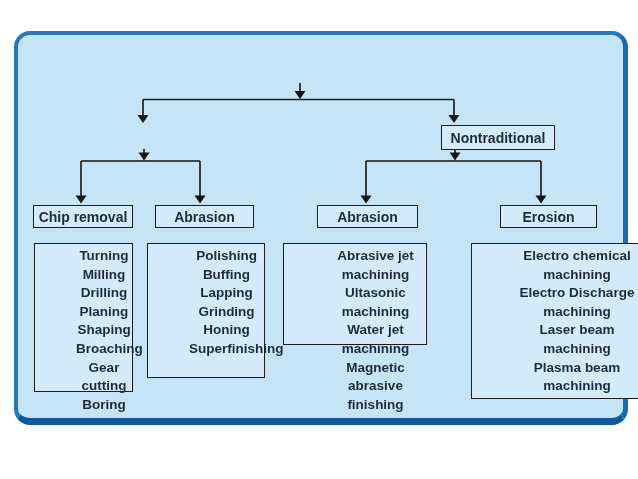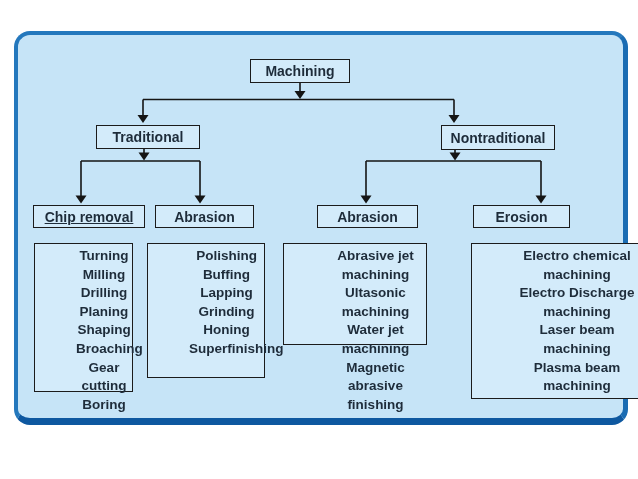--- a/index.html
+++ b/index.html
@@ -29,24 +29,24 @@
   .node{
     position:absolute;box-sizing:border-box;
     background:var(--box_fill);border:1.5px solid var(--box_border);
     display:flex;align-items:center;justify-content:center;
     font-weight:bold;font-size:14px;color:var(--text);
     white-space:nowrap;
   }
   .n-machining{left:250px;top:59px;width:100px;height:24px;}
   .n-traditional{left:96px;top:125px;width:104px;height:24px;}
   .n-nontraditional{left:398px;top:125px;width:114px;height:25px;margin-left:43px;}
-  .n-chip{left:33px;top:205px;width:112px;height:23px;text-decoration:underline;}
+  .n-chip{left:33px;top:205px;width:100px;height:23px;}
   .n-abr-l{left:155px;top:205px;width:99px;height:23px;}
   .n-abr-r{left:317px;top:205px;width:101px;height:23px;}
-  .n-erosion{left:473px;top:205px;width:97px;height:23px;}
+  .n-erosion{left:500px;top:205px;width:97px;height:23px;}
   .list{
     position:absolute;box-sizing:border-box;
     background:var(--box_fill);border:1.5px solid var(--box_border);
     font-weight:bold;font-size:13.5px;line-height:18.6px;color:var(--text);
     text-align:center;white-space:pre-line;padding-top:3px;padding-left:41px;
   }
   .l-chip{left:34px;top:243px;width:99px;height:149px;}
   .l-abr-l{left:147px;top:243px;width:118px;height:135px;}
   .l-abr-r{left:283px;top:243px;width:144px;height:102px;}
   .l-erosion{left:471px;top:243px;width:171px;height:156px;}
@@ -73,23 +73,21 @@
       <polygon points="194.5,195.5 205.5,195.5 200,203.5"></polygon>
     </g>
     <g>
       <path d="M455 150 V153 M366 161 H541 M366 161 V196 M541 161 V196"></path>
       <polygon points="449.5,152.5 460.5,152.5 455,160.5"></polygon>
       <polygon points="360.5,195.5 371.5,195.5 366,203.5"></polygon>
       <polygon points="535.5,195.5 546.5,195.5 541,203.5"></polygon>
     </g>
   </svg>
 
-  <div class="node n-machining">Machining</div>
 
-  <div class="node n-traditional">Traditional</div>
   <div class="node n-nontraditional">Nontraditional</div>
 
   <div class="node n-chip">Chip removal</div>
   <div class="node n-abr-l">Abrasion</div>
   <div class="node n-abr-r">Abrasion</div>
   <div class="node n-erosion">Erosion</div>
 
   <div class="list l-chip">Turning
 Milling
 Drilling

